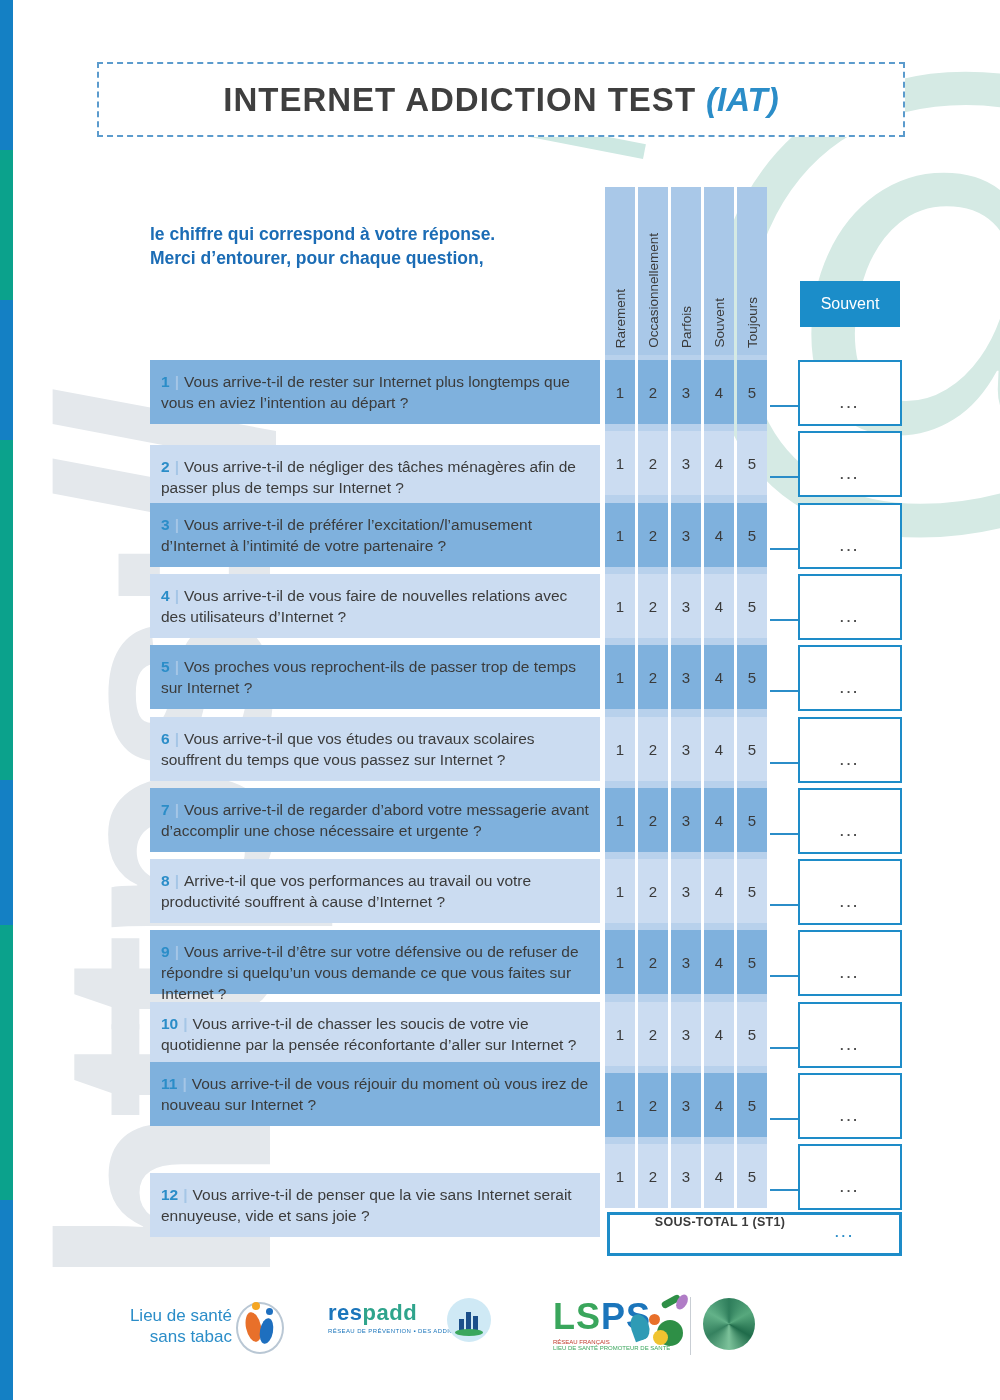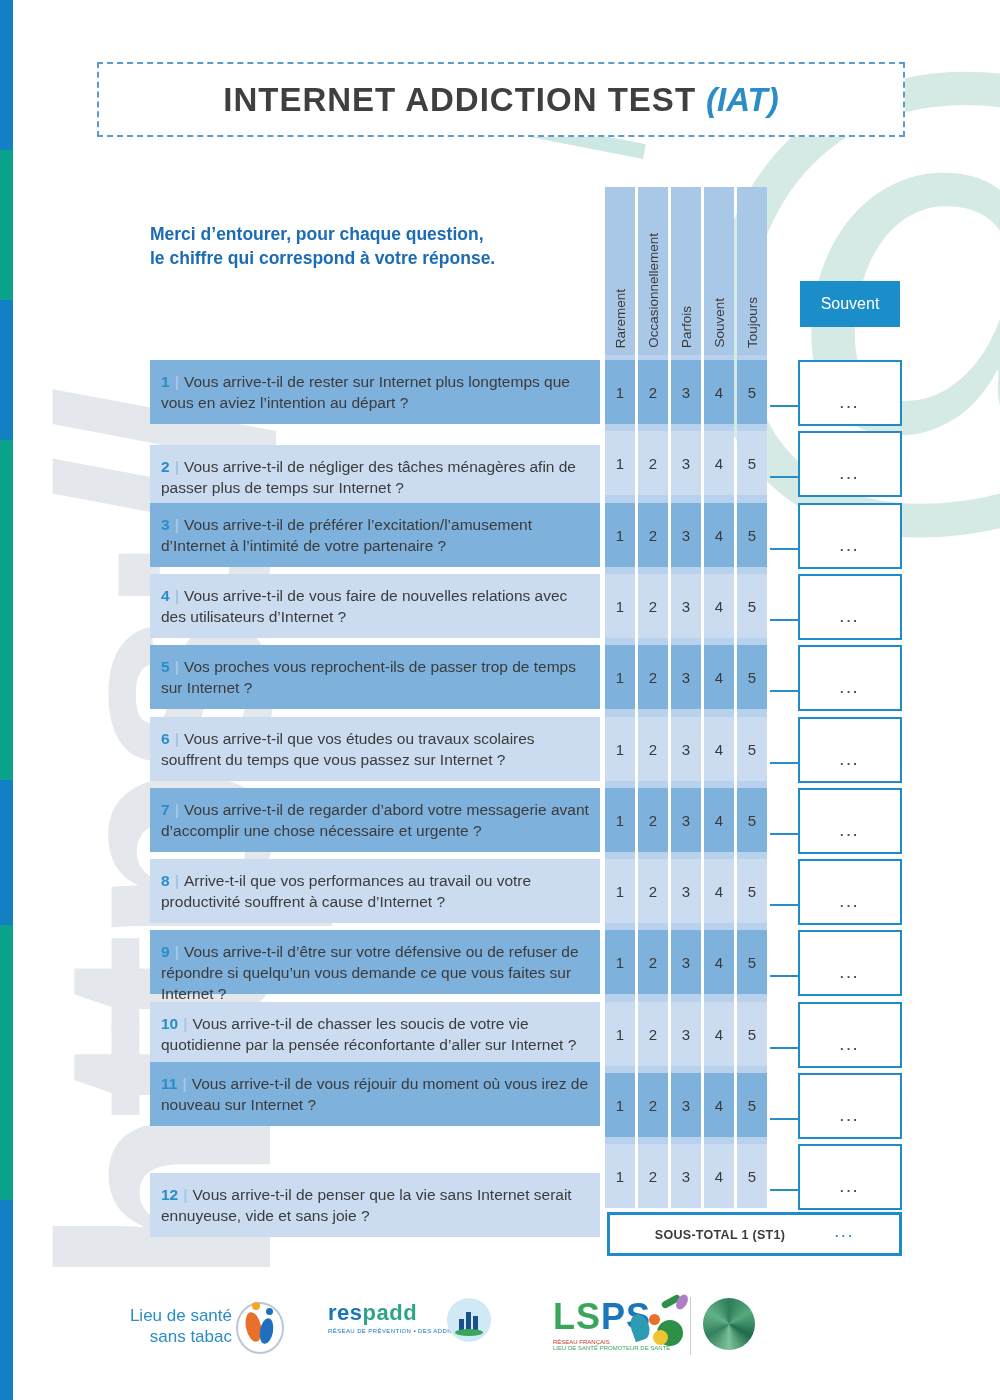--- a/index.html
+++ b/index.html
@@ -42,21 +42,21 @@
   .q-sep{color:#a5c6e6;padding:0 5px;font-weight:bold;}
   .num-cell{position:absolute;width:30px;height:64px;display:flex;align-items:center;justify-content:center;
     font-size:15px;color:#3a3a3a;cursor:pointer;}
   .connector{position:absolute;height:2px;width:28px;left:770px;background:#2b8dc8;}
   .p-box{position:absolute;left:798px;width:104px;height:66px;background:#fff;border:2px solid #1e8cc8;
     box-sizing:border-box;}
   .p-dots{text-align:center;margin-top:34px;font-size:13px;font-weight:bold;letter-spacing:3px;color:#4a4a4a;}
 
   .subtotal-box{position:absolute;left:607px;top:1212px;width:295px;height:44px;background:#fff;
     border:3px solid #1e8cc8;box-sizing:border-box;}
-  .subtotal-label{position:absolute;left:0;top:13px;width:220px;text-align:center;
+  .subtotal-label{position:absolute;left:0;top:0;width:220px;text-align:center;
     font-size:12.5px;font-weight:bold;color:#3b3b3b;letter-spacing:.3px;}
   .subtotal-dots{position:absolute;left:225px;top:10px;font-size:13px;font-weight:bold;letter-spacing:3px;color:#2b8dc8;}
 
   
   .lst-text{position:absolute;left:120px;top:1305px;width:112px;text-align:right;
     color:#2b8dc8;font-size:17px;line-height:21px;}
   .lst-icon{position:absolute;left:236px;top:1296px;width:52px;height:56px;}
   .lst-ring{position:absolute;left:0;top:6px;width:44px;height:48px;border:2px solid #b9c7d4;border-radius:50%;background:#fff;}
   .lst-orange{position:absolute;left:10px;top:16px;width:15px;height:30px;background:#e8702a;border-radius:50%;transform:rotate(-12deg);}
   .lst-blue{position:absolute;left:24px;top:22px;width:13px;height:26px;background:#1e6fbf;border-radius:50%;transform:rotate(10deg);}
@@ -114,22 +114,22 @@
   </div>
 
   <div class="content">
 
     <div class="title-box">
       <span class="title-main">INTERNET ADDICTION TEST</span>
       <span class="title-suffix">(IAT)</span>
     </div>
 
     <div class="instr">
+      <div>le chiffre qui correspond à votre réponse.</div>
       <div>Merci d’entourer, pour chaque question,</div>
-      <div>le chiffre qui correspond à votre réponse.</div>
     </div>
 
     <div class="strip" style="left:605px;"></div>
     <div class="strip" style="left:638px;"></div>
     <div class="strip" style="left:671px;"></div>
     <div class="strip" style="left:704px;"></div>
     <div class="strip" style="left:737px;"></div>
 
     <div class="vcol" style="left:605px;">
         <span>Rarement</span>

